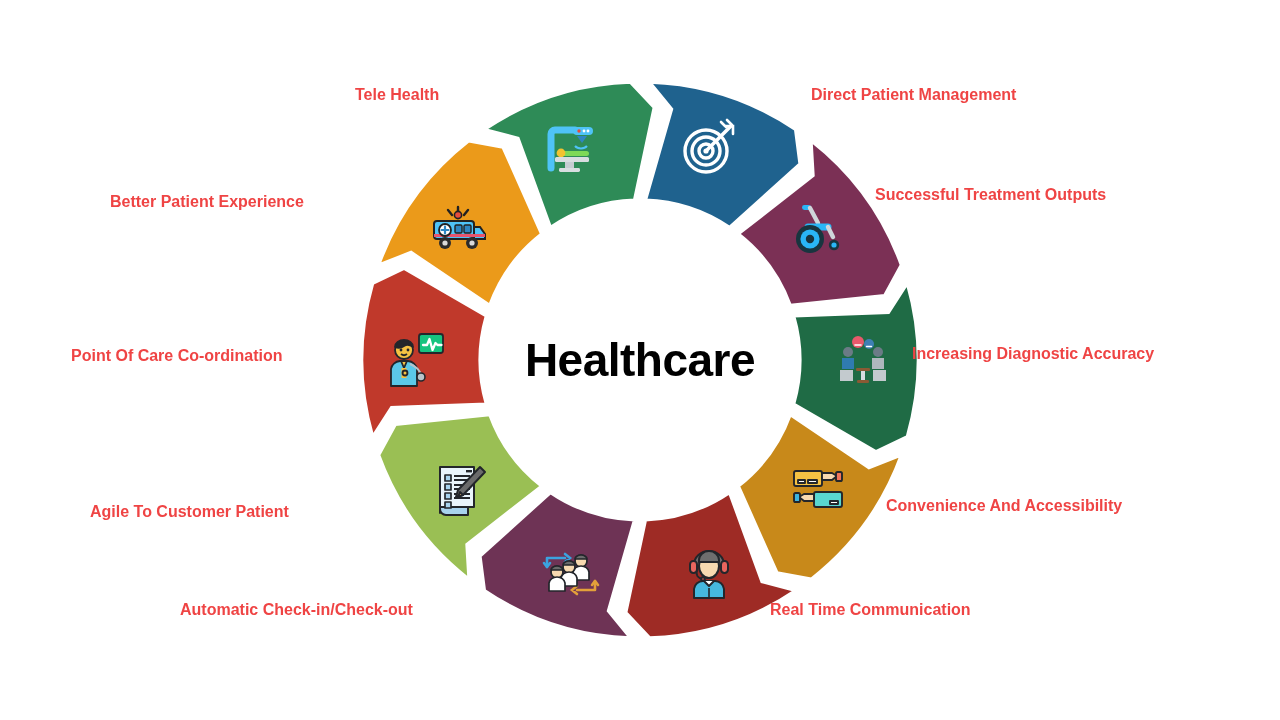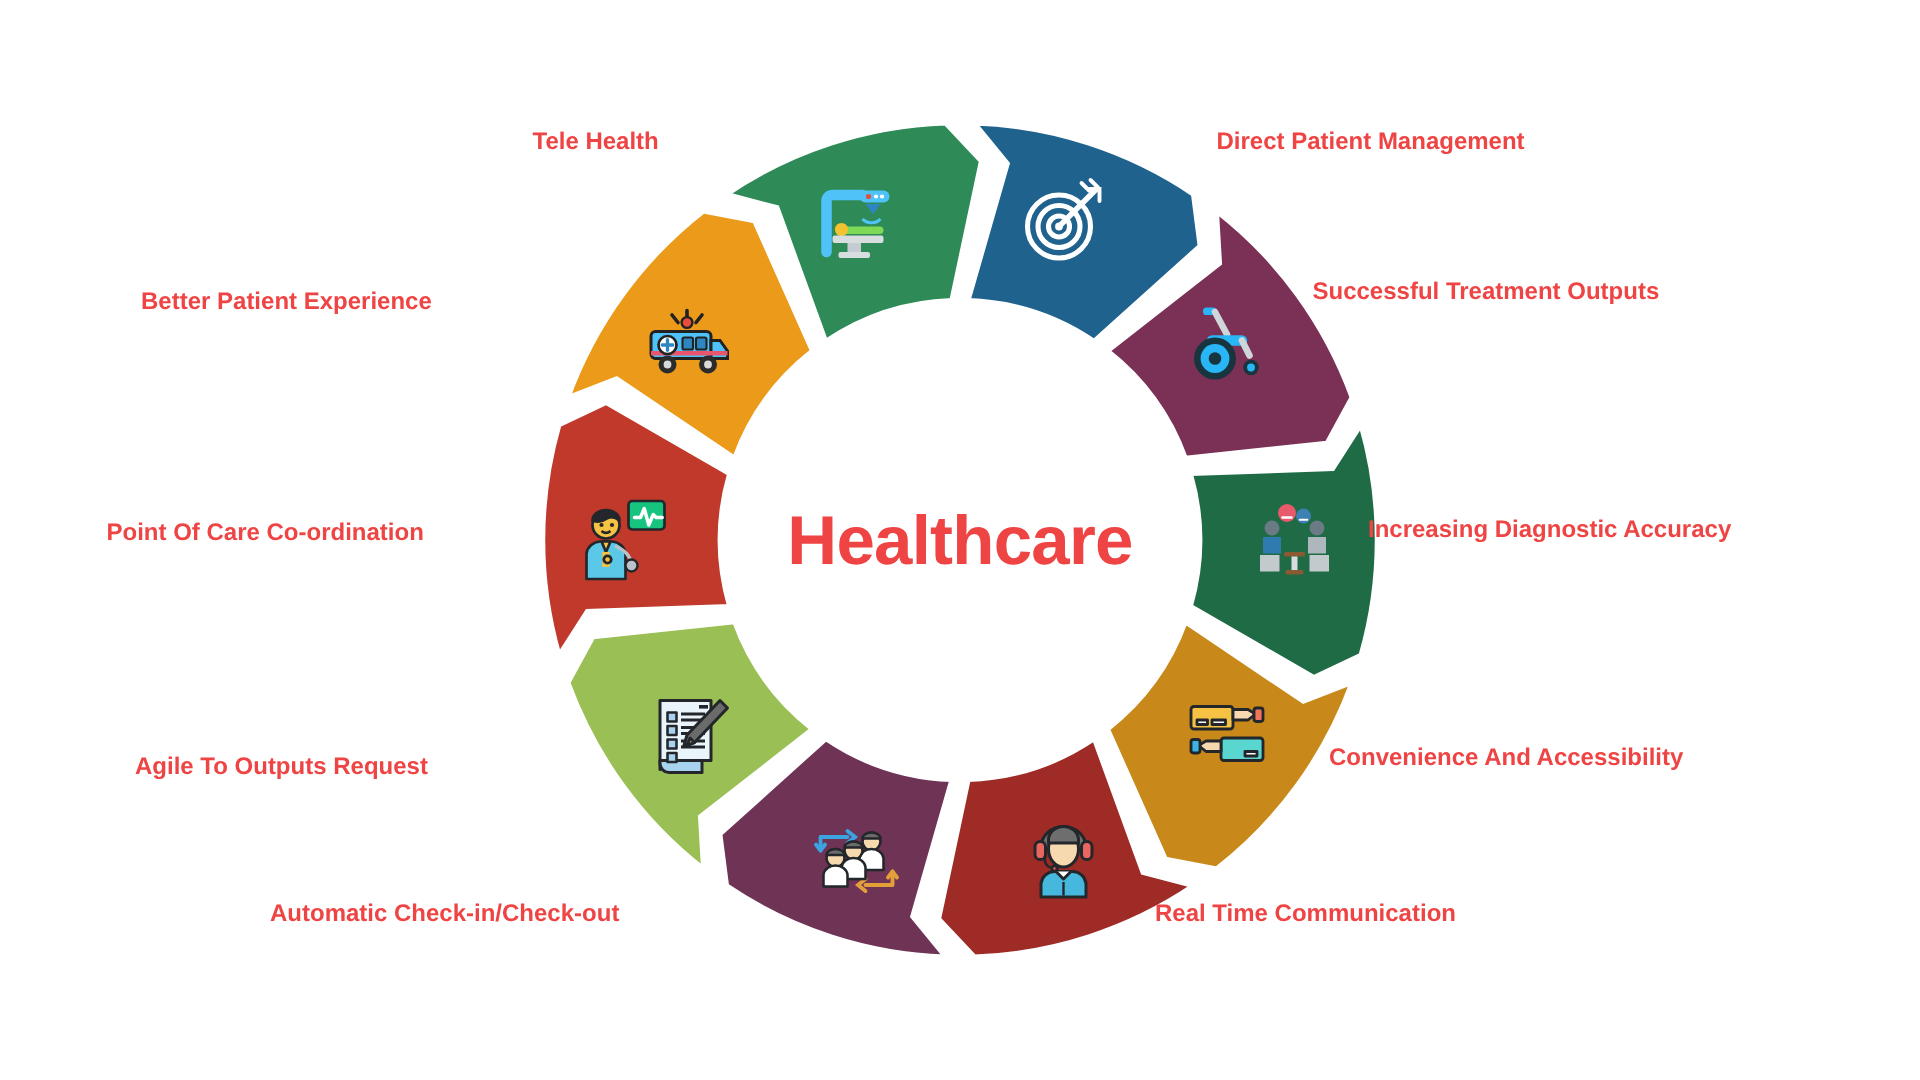--- a/index.html
+++ b/index.html
@@ -40,21 +40,21 @@
     width: 560px;
     height: 560px;
     display: flex;
     align-items: center;
     justify-content: center;
     pointer-events: none;
   }
   .center-label span {
     font-size: 46px;
     font-weight: bold;
-    color: #ef4444;
+    color: #000000;
     letter-spacing: -0.5px;
     font-family: "Liberation Sans", sans-serif;
   }
   .seg-label {
     position: absolute;
     font-size: 16px;
     font-weight: bold;
     color: #ef4444;
     white-space: nowrap;
     font-family: Liberation Sans, sans-serif;
@@ -96,23 +96,23 @@
     <span>Healthcare</span>
   </div>
 
   <div id="labels-layer">
       <div class="seg-label" style="left: 775px; top: 86px; margin-left: 36px;">Direct Patient Management</div>
       <div class="seg-label" style="left: 875px; top: 186px;">Successful Treatment Outputs</div>
       <div class="seg-label" style="left: 912px; top: 345px; text-align: right;">Increasing Diagnostic Accuracy</div>
       <div class="seg-label" style="left: 886px; top: 497px;">Convenience And Accessibility</div>
       <div class="seg-label" style="left: 770px; top: 601px;">Real Time Communication</div>
       <div class="seg-label" style="left: 180px; top: 601px;">Automatic Check-in/Check-out</div>
-      <div class="seg-label" style="left: 90px; top: 503px;">Agile To Outputs Request</div>
+      <div class="seg-label" style="left: 90px; top: 503px;">Agile To Customer Patient</div>
       <div class="seg-label" style="left: 36px; top: 347px; margin-left: 35px;">Point Of Care Co-ordination</div>
-      <div class="seg-label" style="left: 94px; top: 193px;">Better Patient Experience</div>
+      <div class="seg-label" style="left: 110px; top: 193px;">Better Patient Experience</div>
       <div class="seg-label" style="left: 355px; top: 86px;">Tele Health</div>
     </div>
   <div id="icons-layer">
       <div class="icon-holder" style="left: 459.589px; top: 228.924px;">
     <svg viewBox="0 0 64 64">
       <g>
         <path d="M30 16 l0 -6 M24 18 l-4 -5 M36 18 l4 -5" stroke="#222" stroke-width="2.4" fill="none" stroke-linecap="round"></path>
         <circle cx="30" cy="18" r="3.6" fill="#e74c3c" stroke="#222" stroke-width="1.6"></circle>
         <rect x="6" y="24" width="40" height="18" rx="3" fill="#4FC3F7" stroke="#222" stroke-width="2"></rect>
         <path d="M46 30 h6 l5 7 v5 h-11 z" fill="#4FC3F7" stroke="#222" stroke-width="2"></path>

